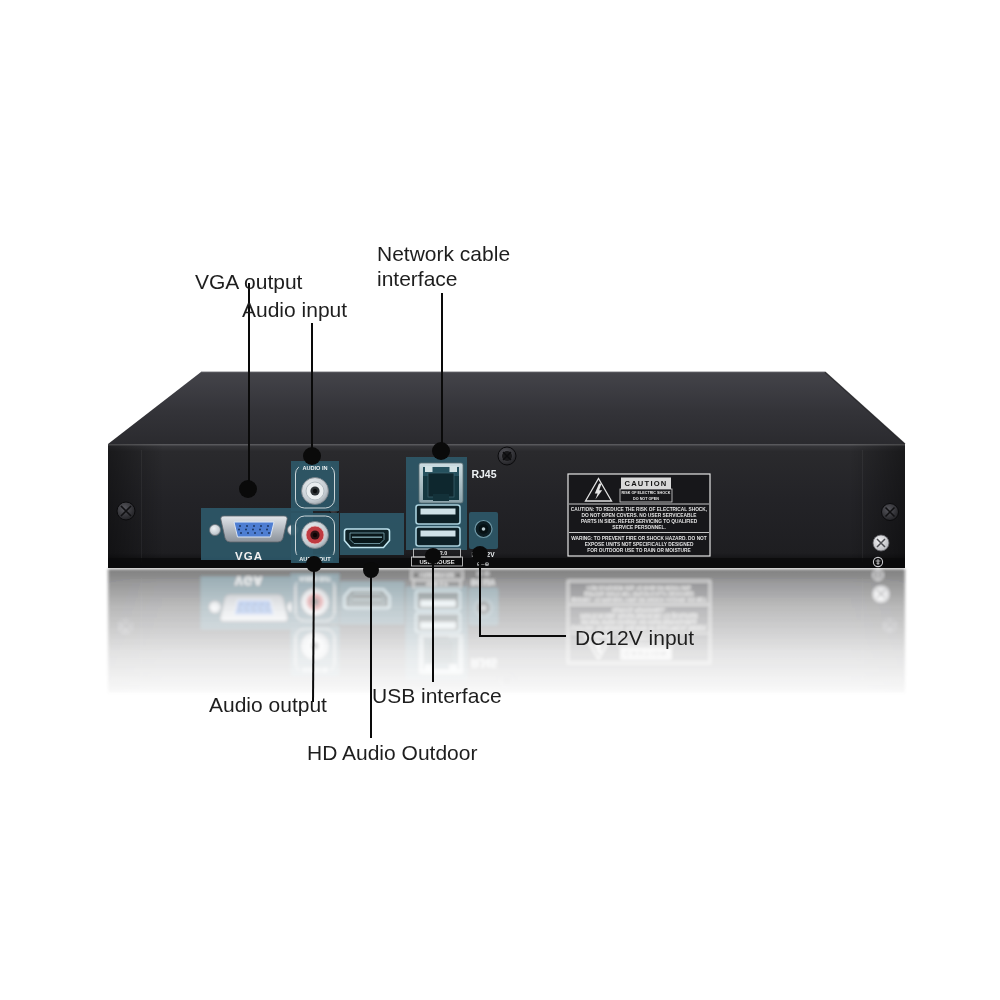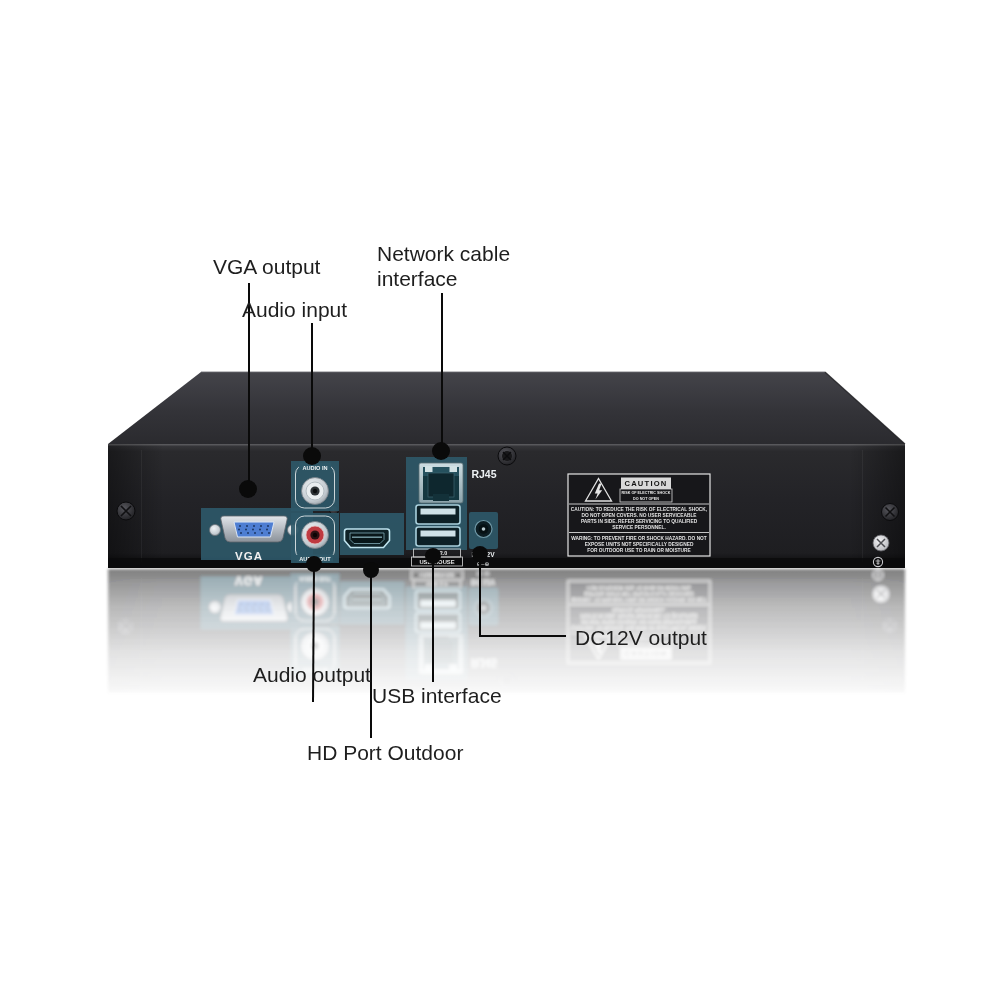--- a/index.html
+++ b/index.html
@@ -251,24 +251,24 @@
     <circle cx="248" cy="489" r="9"></circle>
     <circle cx="312" cy="456" r="9"></circle>
     <circle cx="441" cy="451" r="9"></circle>
     <circle cx="314" cy="564" r="8"></circle>
     <circle cx="371" cy="570" r="8"></circle>
     <circle cx="433" cy="556" r="8"></circle>
     <circle cx="480" cy="554" r="8"></circle>
   </g>
 </svg>
 
-<div class="callout" style="left:195px;top:254px;margin-left:18px;">VGA output</div>
+<div class="callout" style="left:195px;top:269px;">VGA output</div>
 <div class="callout" style="left:242px;top:297px;">Audio input</div>
 <div class="callout center" style="left:377px;top:241px;width:140px;">
   <span>Network cable</span><br>
   <span>interface</span>
 </div>
-<div class="callout" style="left:575px;top:625px;">DC12V output</div>
+<div class="callout" style="left:575px;top:625px;">DC12V input</div>
 <div class="callout" style="left:372px;top:683px;">USB interface</div>
-<div class="callout" style="left:209px;top:662px;margin-left:44px;">Audio output</div>
-<div class="callout" style="left:307px;top:740px;">HD Port Outdoor</div>
+<div class="callout" style="left:209px;top:692px;">Audio output</div>
+<div class="callout" style="left:307px;top:740px;">HD Audio Outdoor</div>
 
 </div>
 
 </body></html>

